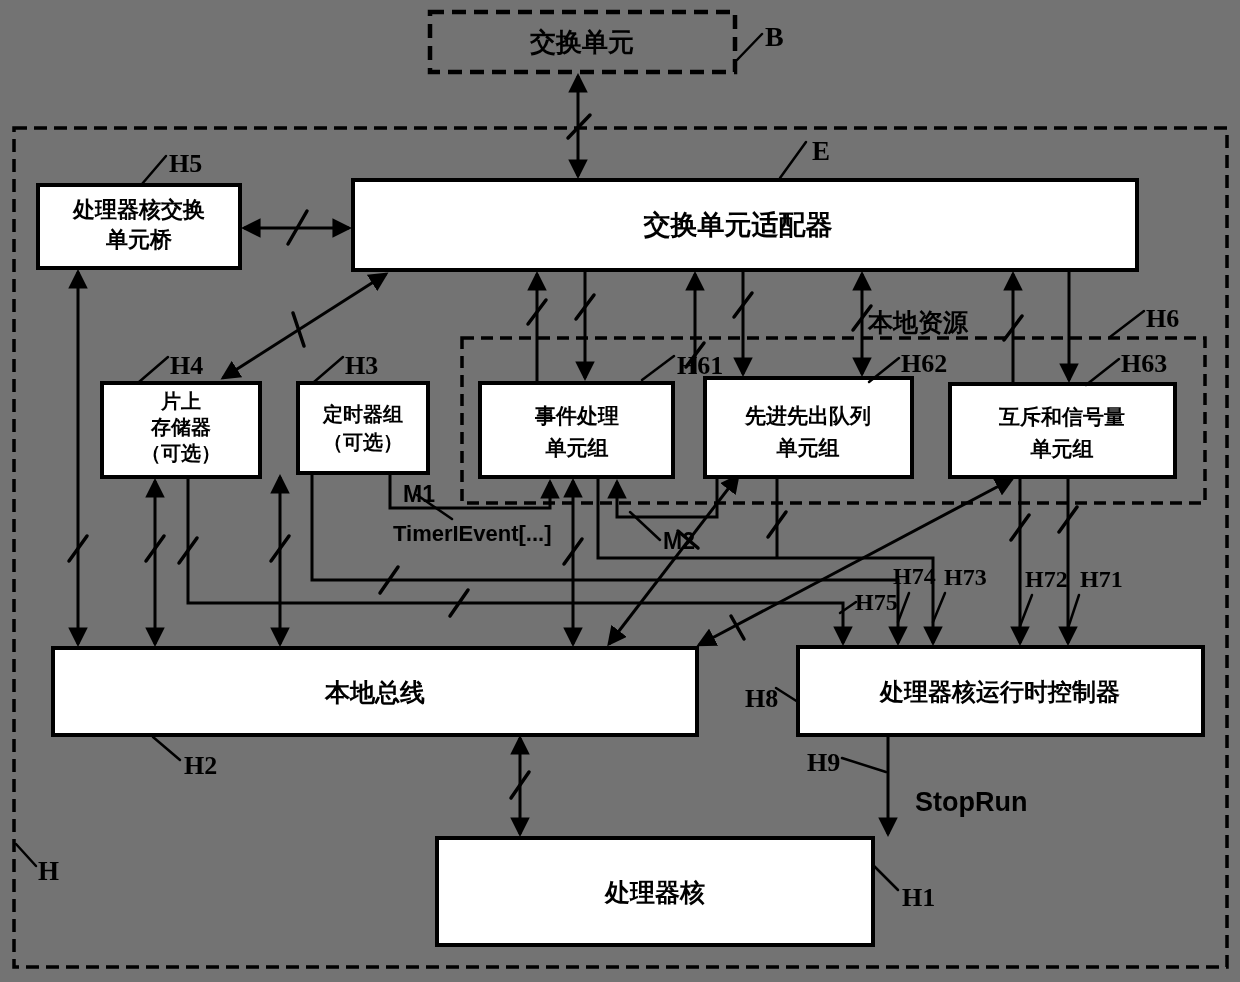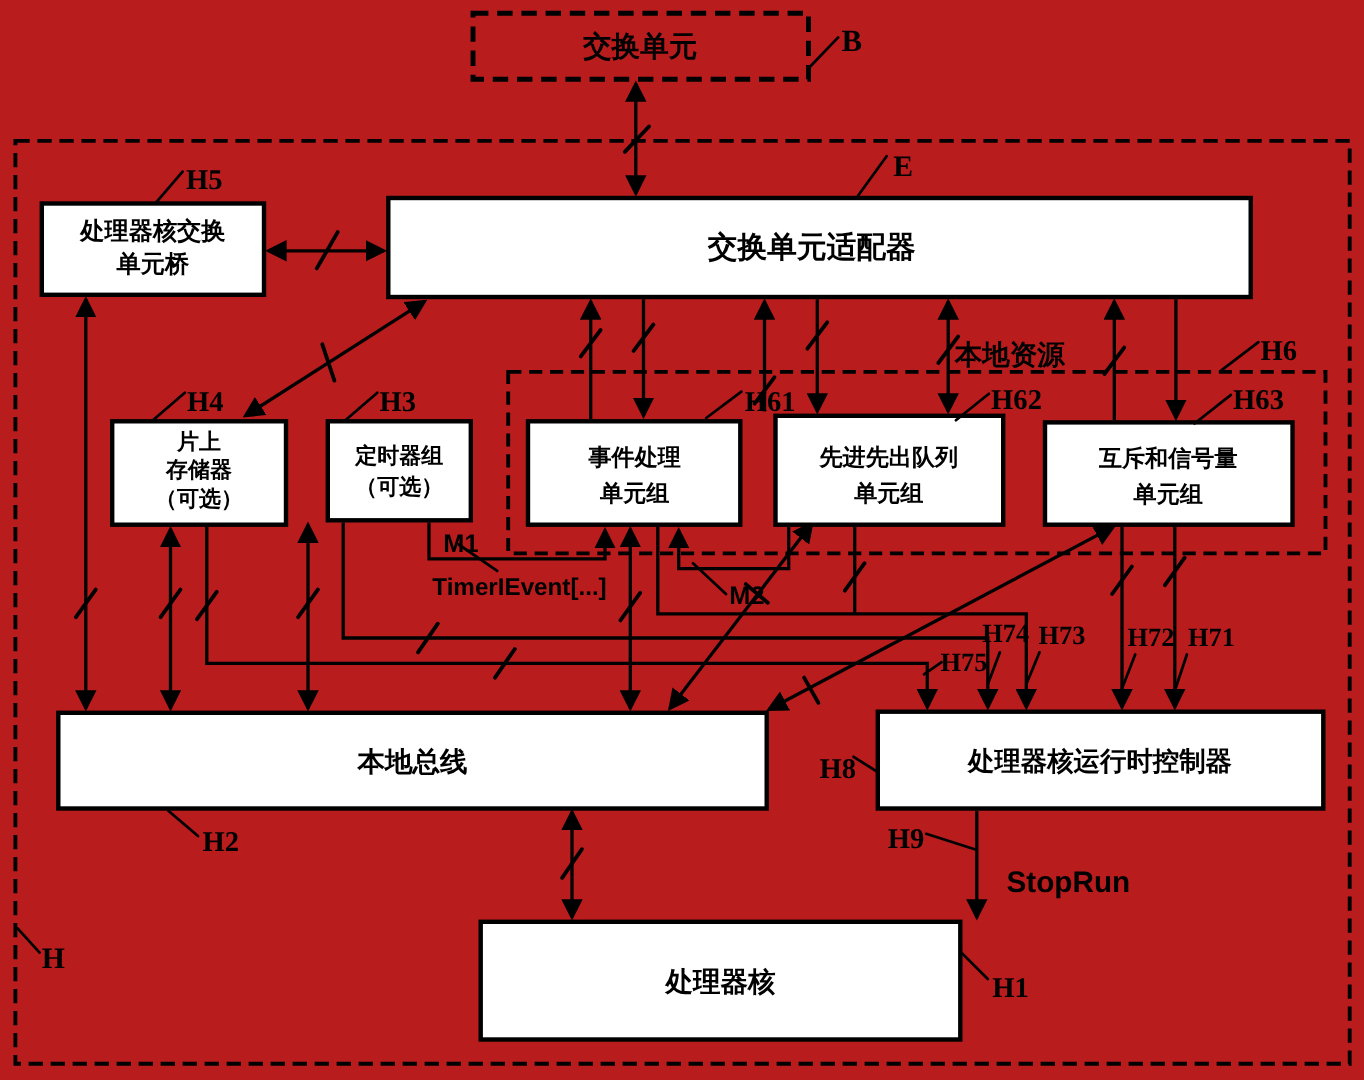--- a/index.html
+++ b/index.html
@@ -1,16 +1,16 @@
 <!DOCTYPE html>
 <html><head>
 <meta charset="utf-8">
 <style>
   html,body{margin:0;padding:0;background:#ffffff;}
-  .stage{position:relative;width:1240px;height:982px;background:#b91c1c;overflow:hidden;}
+  .stage{position:relative;width:1240px;height:982px;background:#737373;overflow:hidden;}
   svg{display:block;}
   .box{fill:#ffffff;stroke:#000000;stroke-width:4;}
   .dash-outer{fill:none;stroke:#000000;stroke-width:3.5;stroke-dasharray:13 7;}
   .dash-b{fill:none;stroke:#000000;stroke-width:4.5;stroke-dasharray:14 8;}
   .dash-h6{fill:none;stroke:#000000;stroke-width:3.5;stroke-dasharray:12 7;}
   .conn{stroke:#000000;stroke-width:3;fill:none;}
   .slash{stroke:#000000;stroke-width:3.5;fill:none;stroke-linecap:round;}
   .ptr{stroke:#000000;stroke-width:2.5;fill:none;stroke-linecap:round;}
   .cjk{font-family:"Liberation Sans","DejaVu Sans",sans-serif;font-weight:bold;fill:#000;}
   .tag{font-family:"Liberation Serif","DejaVu Serif",serif;font-weight:bold;fill:#000;}

